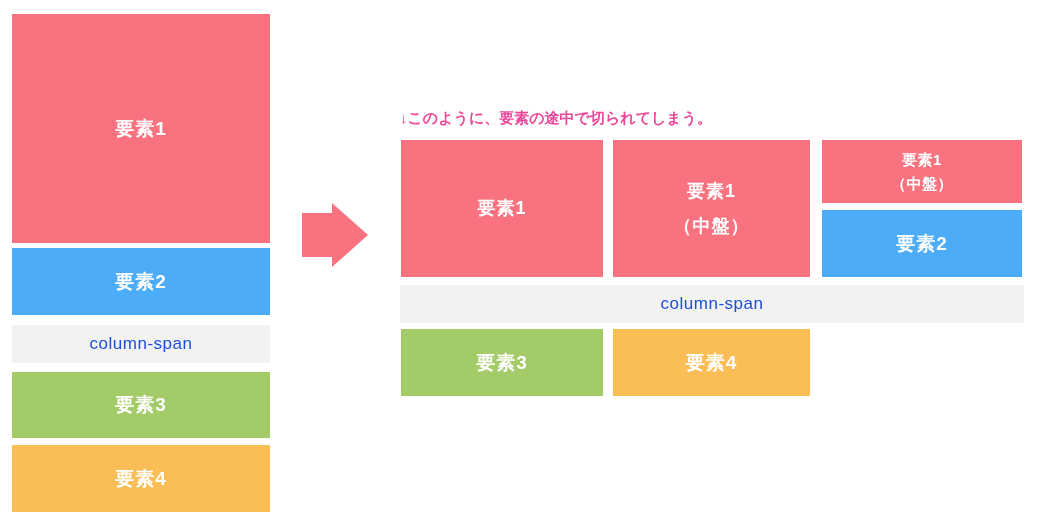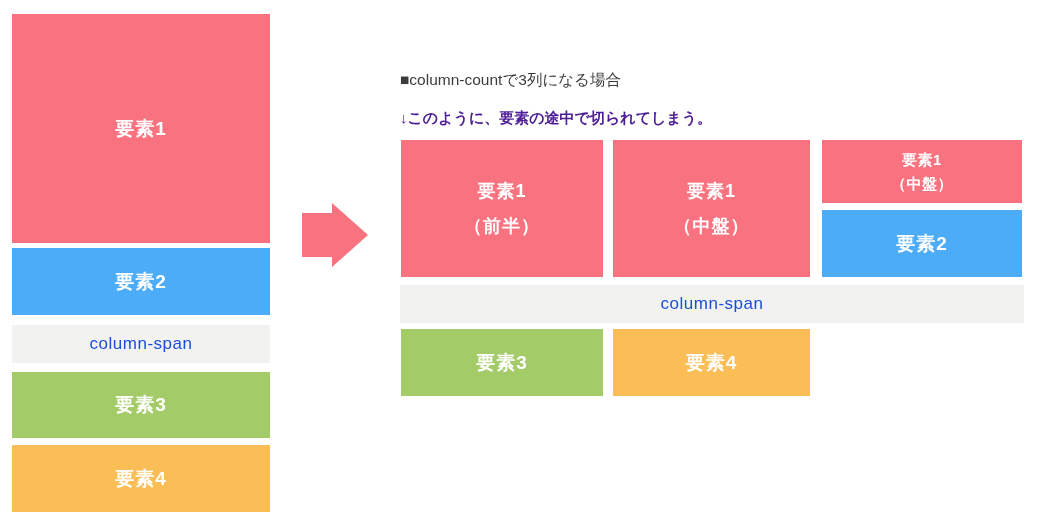--- a/index.html
+++ b/index.html
@@ -80,26 +80,24 @@
     <span class="line">要素3</span>
   </div>
   <div class="box l-el4" style="background: rgb(251, 189, 85);">
     <span class="line">要素4</span>
   </div>
 
   <svg class="arrow-svg" width="70" height="70" viewBox="0 0 70 70">
     <polygon points="2,13 32,13 32,3 68,35 32,67 32,57 2,57" fill="#F8737F"></polygon>
   </svg>
 
-  <div class="heading">■column-countで3列になる場合</div>
-  <div class="note" style="color: #4c1d95;">↓このように、要素の途中で切られてしまう。</div>
+  <div class="note" style="color: #ec4899;">↓このように、要素の途中で切られてしまう。</div>
 
   <div class="box col-label r-c1" style="background: rgb(248, 115, 127);">
     <span class="line">要素1</span>
-    <span class="line">（前半）</span>
   </div>
   <div class="box col-label r-c2" style="background: rgb(248, 115, 127);">
     <span class="line">要素1</span>
     <span class="line">（中盤）</span>
   </div>
   <div class="box col-label-small r-c3a" style="background: rgb(248, 115, 127);">
     <span class="line">要素1</span>
     <span class="line">（中盤）</span>
   </div>
   <div class="box r-c3b" style="background: rgb(77, 172, 247);">

